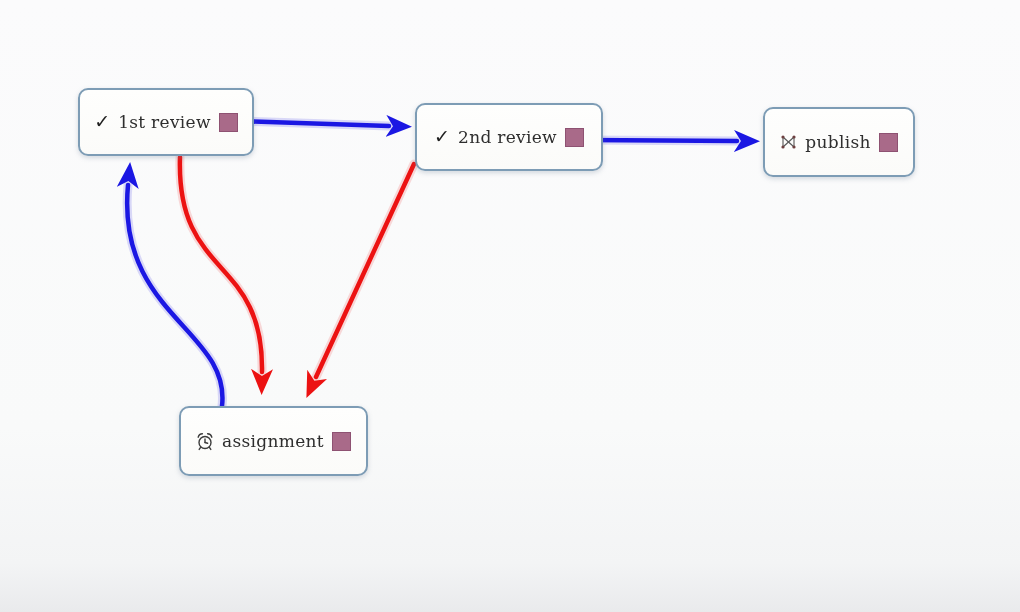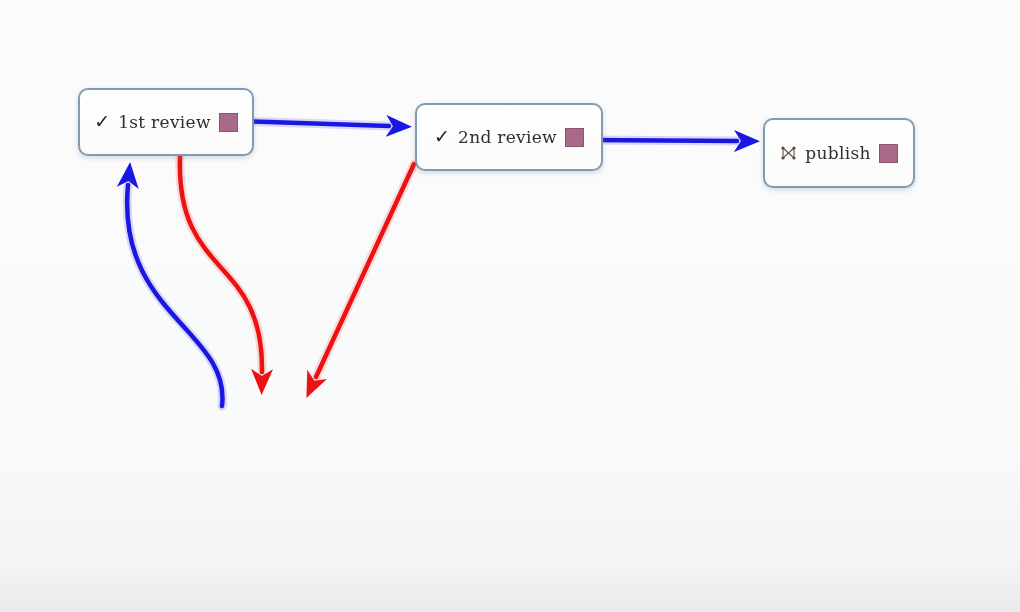--- a/index.html
+++ b/index.html
@@ -95,35 +95,52 @@
     <span class="label">1st review</span>
     <span class="square"></span>
   </div>
 
   <div class="node" style="left: 415px; top: 103px; width: 188px; height: 68px;">
     <span class="glyph-icon">✓</span>
     <span class="label">2nd review</span>
     <span class="square"></span>
   </div>
 
-  <div class="node" style="left: 763px; top: 107px; width: 152px; height: 70px; margin-top: 11px;">
+  <div class="node" style="left: 763px; top: 107px; width: 152px; height: 70px;">
     <span class="svg-icon">
       <svg width="17" height="16" viewBox="0 0 17 16" xmlns="http://www.w3.org/2000/svg">
         <g stroke="#555555" stroke-width="1.1" fill="none">
           <line x1="3" y1="3" x2="3" y2="13"></line>
           <line x1="14" y1="3" x2="14" y2="13"></line>
           <line x1="3" y1="3" x2="14" y2="13"></line>
           <line x1="14" y1="3" x2="3" y2="13"></line>
         </g>
         <g fill="#6e4040">
           <circle cx="3" cy="3" r="1.6"></circle>
           <circle cx="14" cy="3" r="1.6"></circle>
           <circle cx="3" cy="13" r="1.6"></circle>
           <circle cx="14" cy="13" r="1.6"></circle>
         </g>
       </svg>
     </span>
     <span class="label">publish</span>
     <span class="square"></span>
   </div>
 
+  <div class="node" style="left: 179px; top: 406px; width: 189px; height: 70px;">
+    <span class="svg-icon">
+      <svg width="18" height="19" viewBox="0 0 18 19" xmlns="http://www.w3.org/2000/svg">
+        <g stroke="#3c3c3c" stroke-width="1.4" fill="none" stroke-linecap="round">
+          <circle cx="9" cy="10.5" r="6"></circle>
+          <path d="M9,10.5 L9,7"></path>
+          <path d="M9,10.5 L11.6,11.2"></path>
+          <path d="M2.2,5.2 A4.5,4.5 0 0 1 6.4,1.8"></path>
+          <path d="M11.6,1.8 A4.5,4.5 0 0 1 15.8,5.2"></path>
+          <path d="M4.4,15.6 L3.2,17.4"></path>
+          <path d="M13.6,15.6 L14.8,17.4"></path>
+        </g>
+      </svg>
+    </span>
+    <span class="label">assignment</span>
+    <span class="square"></span>
+  </div>
 
 </div>
 
 </body></html>

